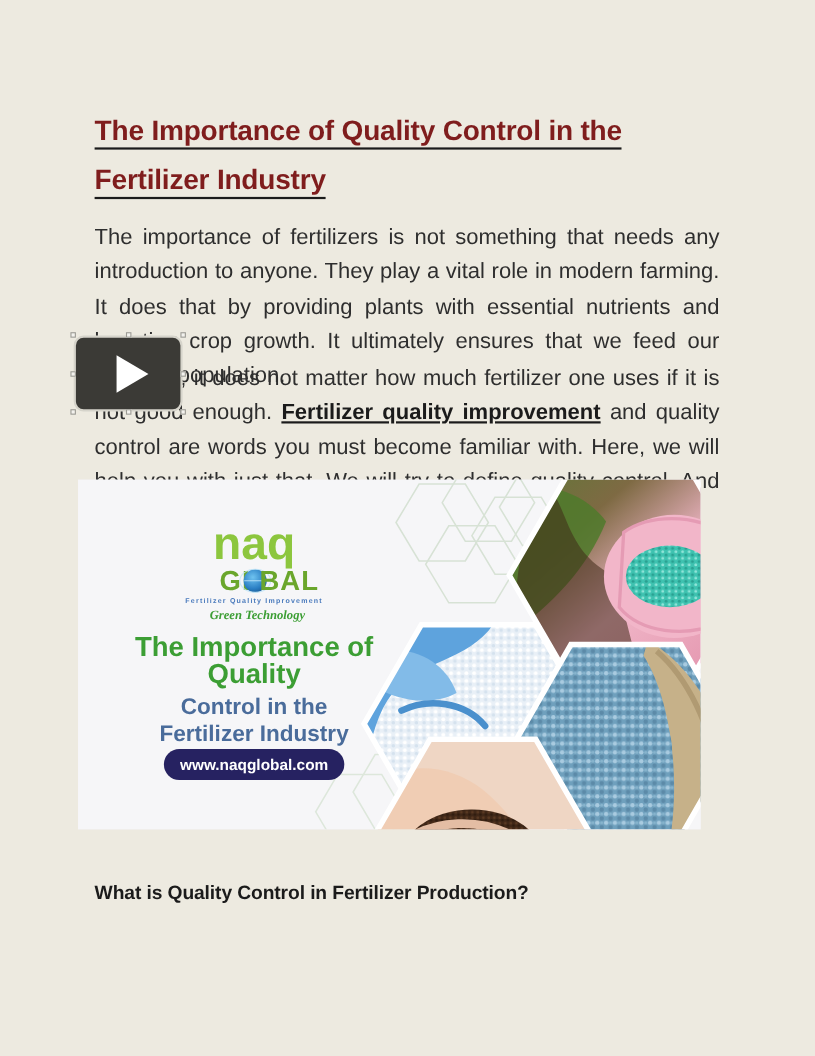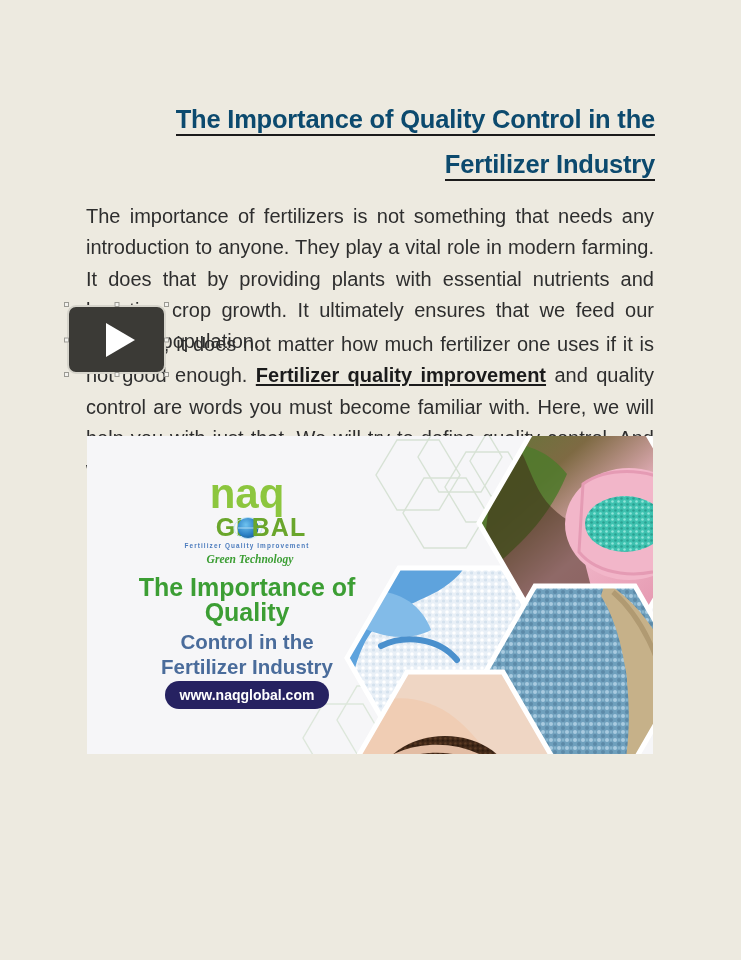--- a/index.html
+++ b/index.html
@@ -22,25 +22,25 @@
     background: #edeae0;
     box-sizing: border-box;
   }
 
   
   .doc-title {
     position: absolute;
     left: 86px;
     top: 80px;
     width: 569px;
-    text-align: right;
+    text-align: left;
     font-size: 25.5px;
     line-height: 45px;
     font-weight: bold;
-    color: #0c4a6e;
+    color: #7f1d1d;
     letter-spacing: -0.2px;
   }
   .doc-title span {
     border-bottom: 2px solid #1b1b1b;
     padding-bottom: 1px;
     display: inline;
     box-decoration-break: clone;
     -webkit-box-decoration-break: clone;
   }
 
@@ -104,21 +104,21 @@
   .handle.h-bl { left: -3px;  bottom: -3px; }
   .handle.h-br { right: -3px; bottom: -3px; }
   .handle.h-tc { left: 50%; top: -3px; transform: translateX(-50%); }
   .handle.h-bc { left: 50%; bottom: -3px; transform: translateX(-50%); }
   .handle.h-ml { left: -3px;  top: 50%; transform: translateY(-50%); }
   .handle.h-mr { right: -3px; top: 50%; transform: translateY(-50%); }
 
   
   .banner {
     position: absolute;
-    left: 87px;
+    left: 71px;
     top: 436px;
     width: 566px;
     height: 318px;
     background: #f6f6f8;
     overflow: hidden;
   }
   .banner svg { display: block; }
 
   
   .section-heading {
@@ -296,14 +296,15 @@
       <text x="160" y="185" font-family="'Liberation Sans', sans-serif" font-size="25" font-weight="bold" fill="#3c9e34" text-anchor="middle">Quality</text>
 
       <text x="160" y="213" font-family="'Liberation Sans', sans-serif" font-size="20.5" font-weight="bold" fill="#4a6c9b" text-anchor="middle">Control in the</text>
       <text x="160" y="238" font-family="'Liberation Sans', sans-serif" font-size="20.5" font-weight="bold" fill="#4a6c9b" text-anchor="middle">Fertilizer Industry</text>
 
       <rect x="78" y="245" width="164" height="28" rx="14" fill="#262261"></rect>
       <text x="160" y="264" font-family="'Liberation Sans', sans-serif" font-size="14" font-weight="bold" fill="#ffffff" text-anchor="middle">www.naqglobal.com</text>
     </svg>
   </div>
 
+  <h2 class="section-heading">What is Quality Control in Fertilizer Production?</h2>
 
 </div>
 
 </body></html>

